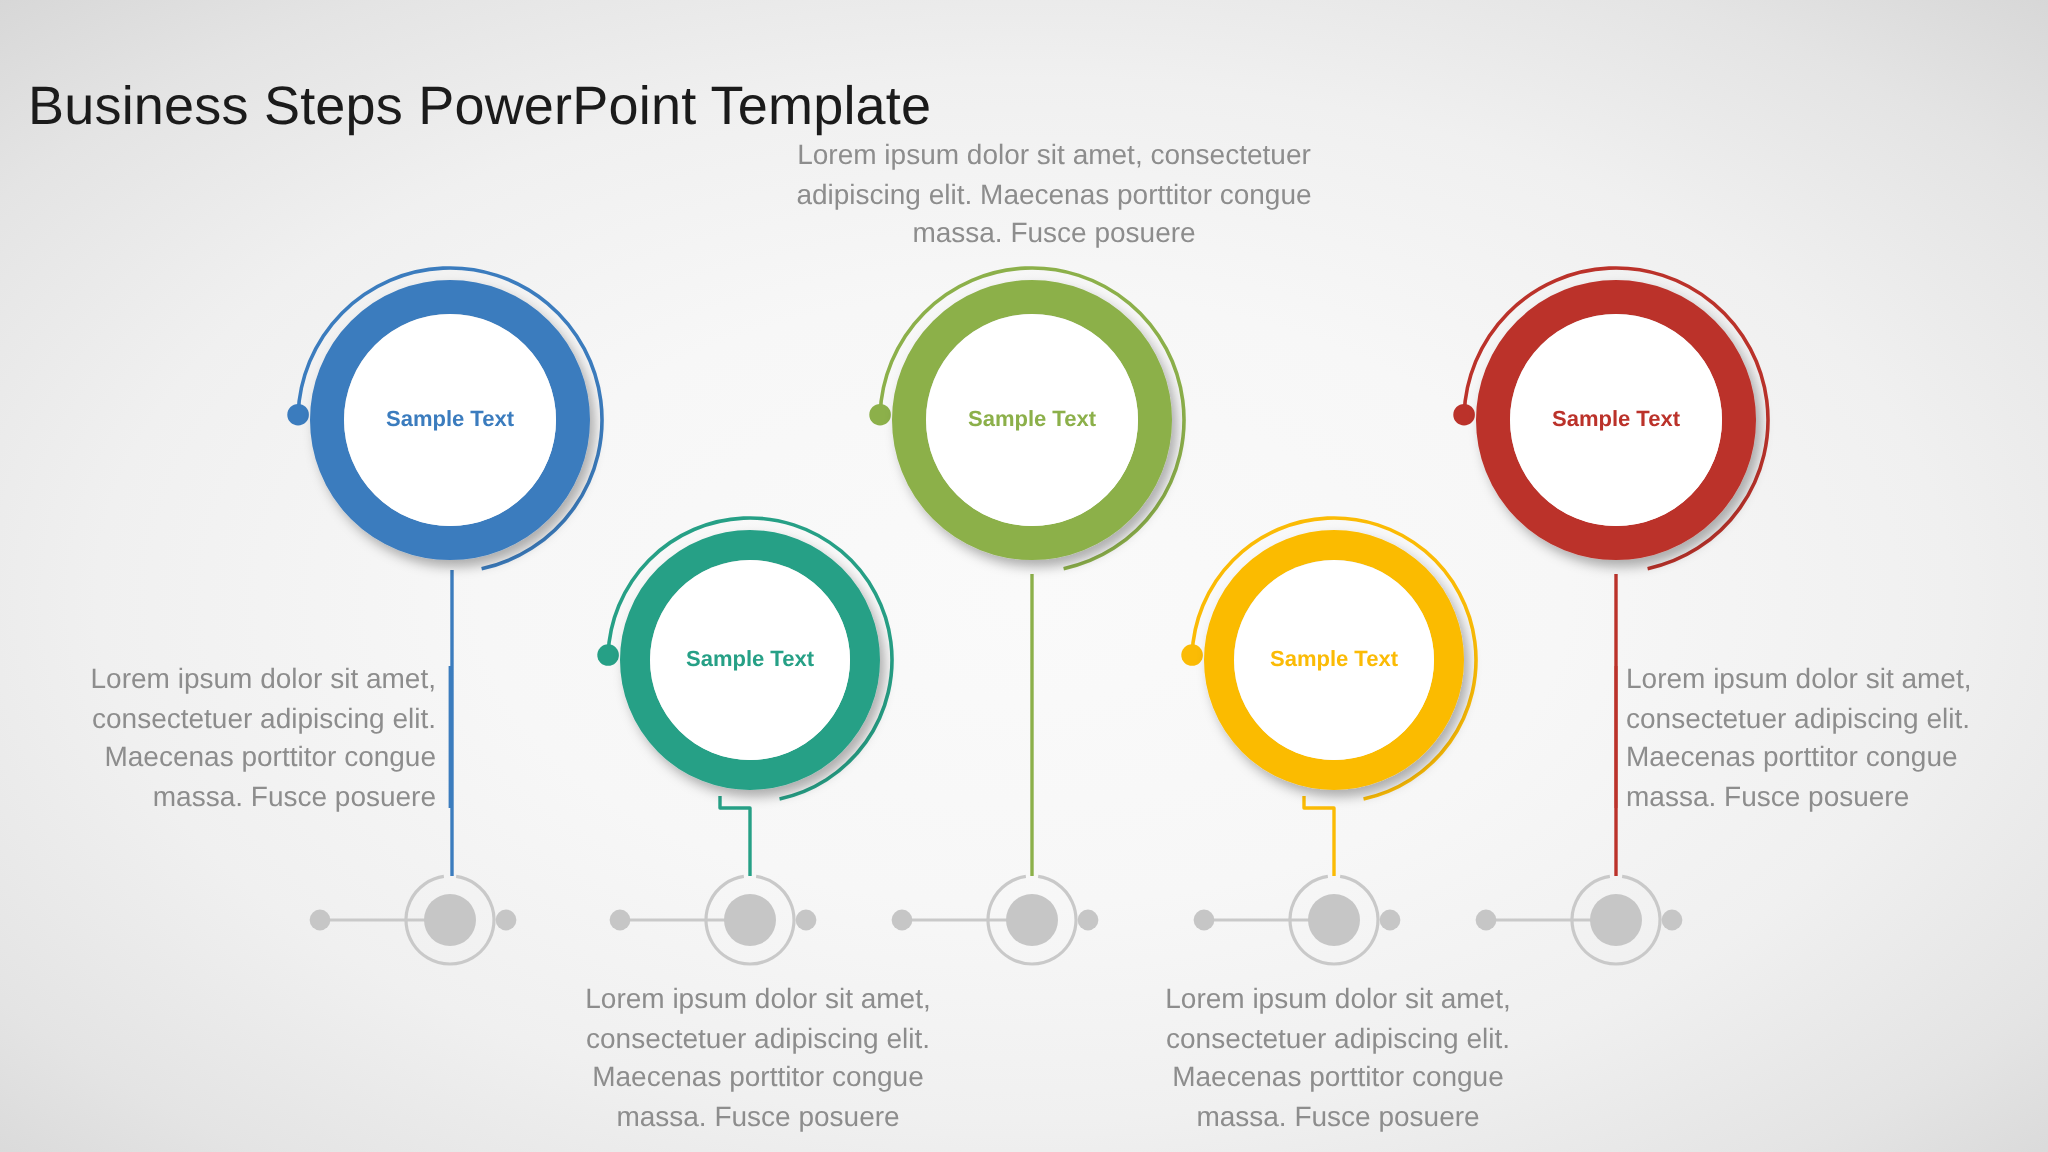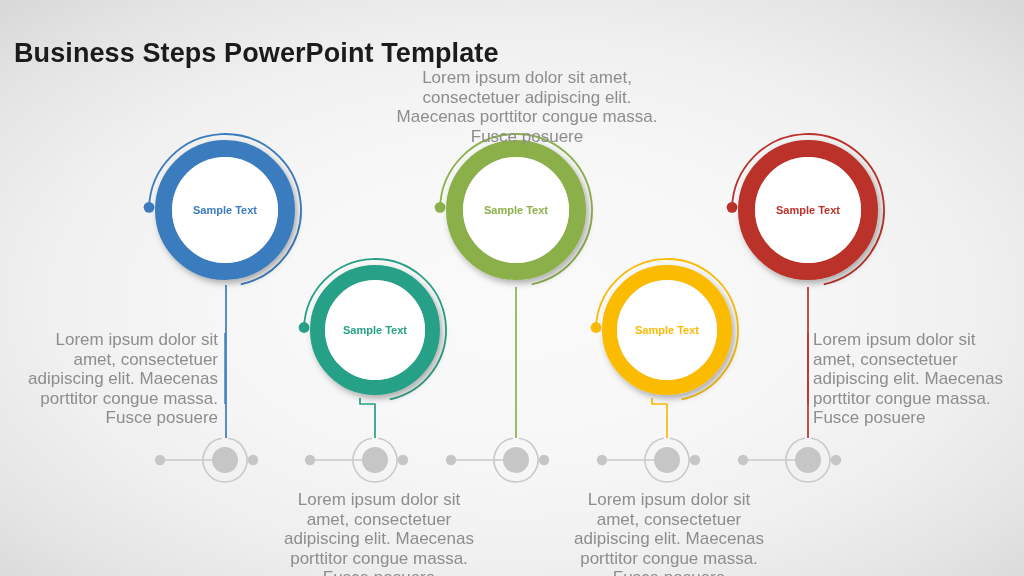--- a/index.html
+++ b/index.html
@@ -20,34 +20,34 @@
                 #fafafa 0%, #f7f7f7 34%, #f0f0f0 58%,
                 #e4e4e4 78%, #d6d6d6 94%, #d2d2d2 100%);
     overflow: hidden;
   }
   #title {
     position: absolute;
     left: 14px;
     top: 20px;
     font-size: 27px;
     color: #1b1b1b;
-    font-weight: bold;
+    font-weight: normal;
     letter-spacing: 0.1px;
     white-space: nowrap;
   }
   .svg-layer {
     position: absolute;
     left: 0;
     top: 0;
     width: 1024px;
     height: 576px;
   }
   .para {
     position: absolute;
-    font-size: 17px;
+    font-size: 14px;
     line-height: 19.5px;
     color: #8d8d8d;
   }
   .sample-label {
     position: absolute;
     font-size: 11px;
     font-weight: bold;
     text-align: right;
     white-space: nowrap;
     transform: translate(-50%, -50%);

